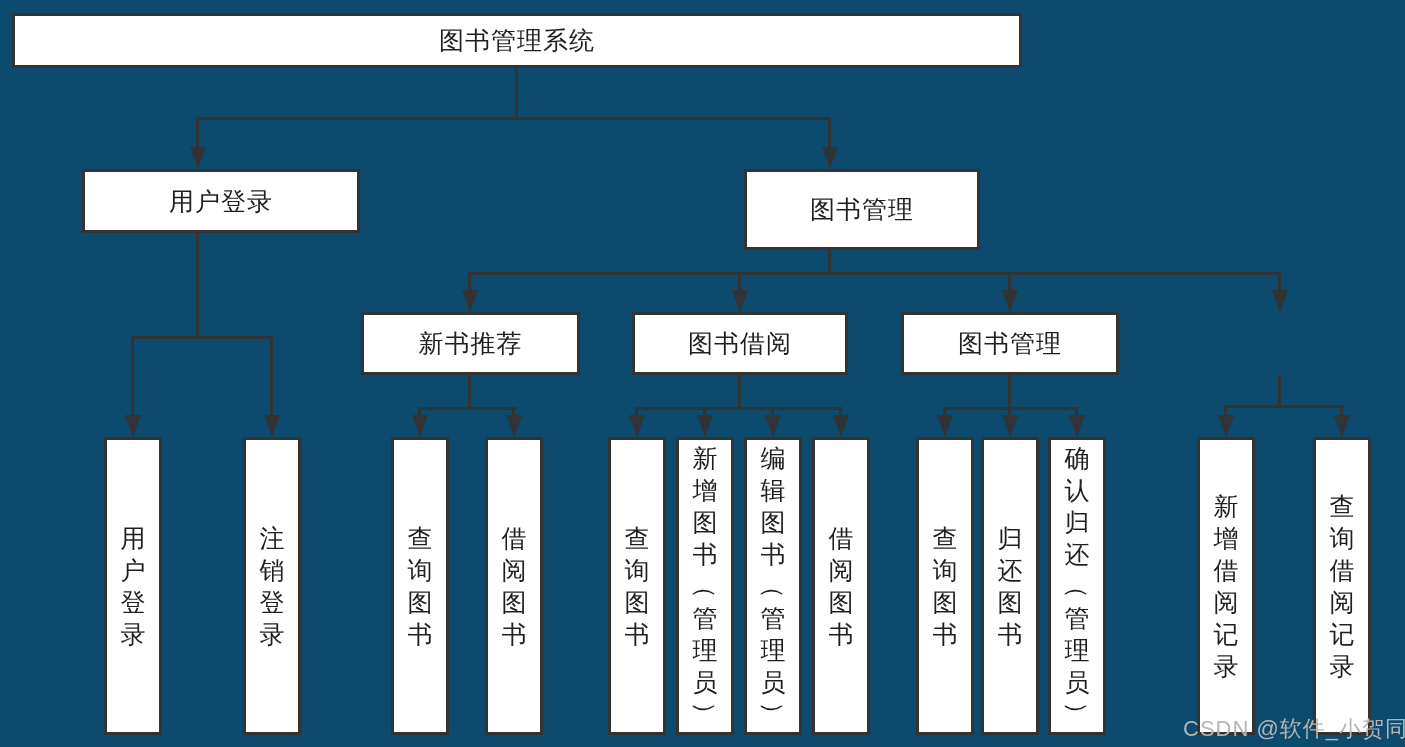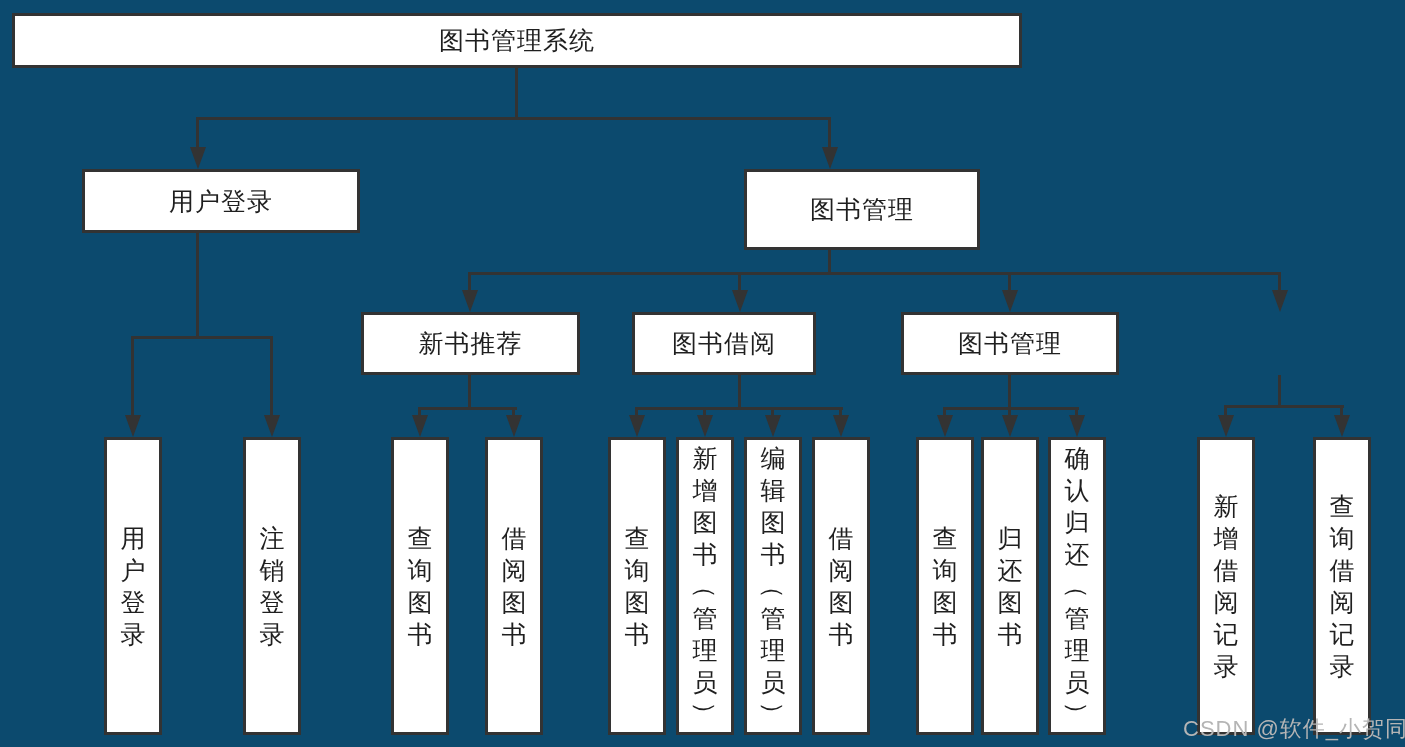--- a/index.html
+++ b/index.html
@@ -34,21 +34,21 @@
 
 <div id="canvas">
 
   <div class="node" style="left:12px;top:13px;width:1010px;height:55px;">图书管理系统</div>
 
   <div class="node" style="left:82px;top:169px;width:278px;height:64px;">用户登录</div>
 
   <div class="node" style="left:744px;top:169px;width:236px;height:81px;text-align:right;">图书管理</div>
 
   <div class="node" style="left:361px;top:312px;width:219px;height:63px;">新书推荐</div>
-  <div class="node" style="left:632px;top:312px;width:184px;height:63px;">图书借阅</div>
+  <div class="node" style="left:632px;top:312px;width:216px;height:63px;">图书借阅</div>
   <div class="node" style="left:901px;top:312px;width:218px;height:63px;">图书管理</div>
 
   <div class="vnode" style="left:104px;">
     <span class="vtext">
         <span class="vch">用</span>
         <span class="vch">户</span>
         <span class="vch">登</span>
         <span class="vch">录</span>
       </span>
     </div>

